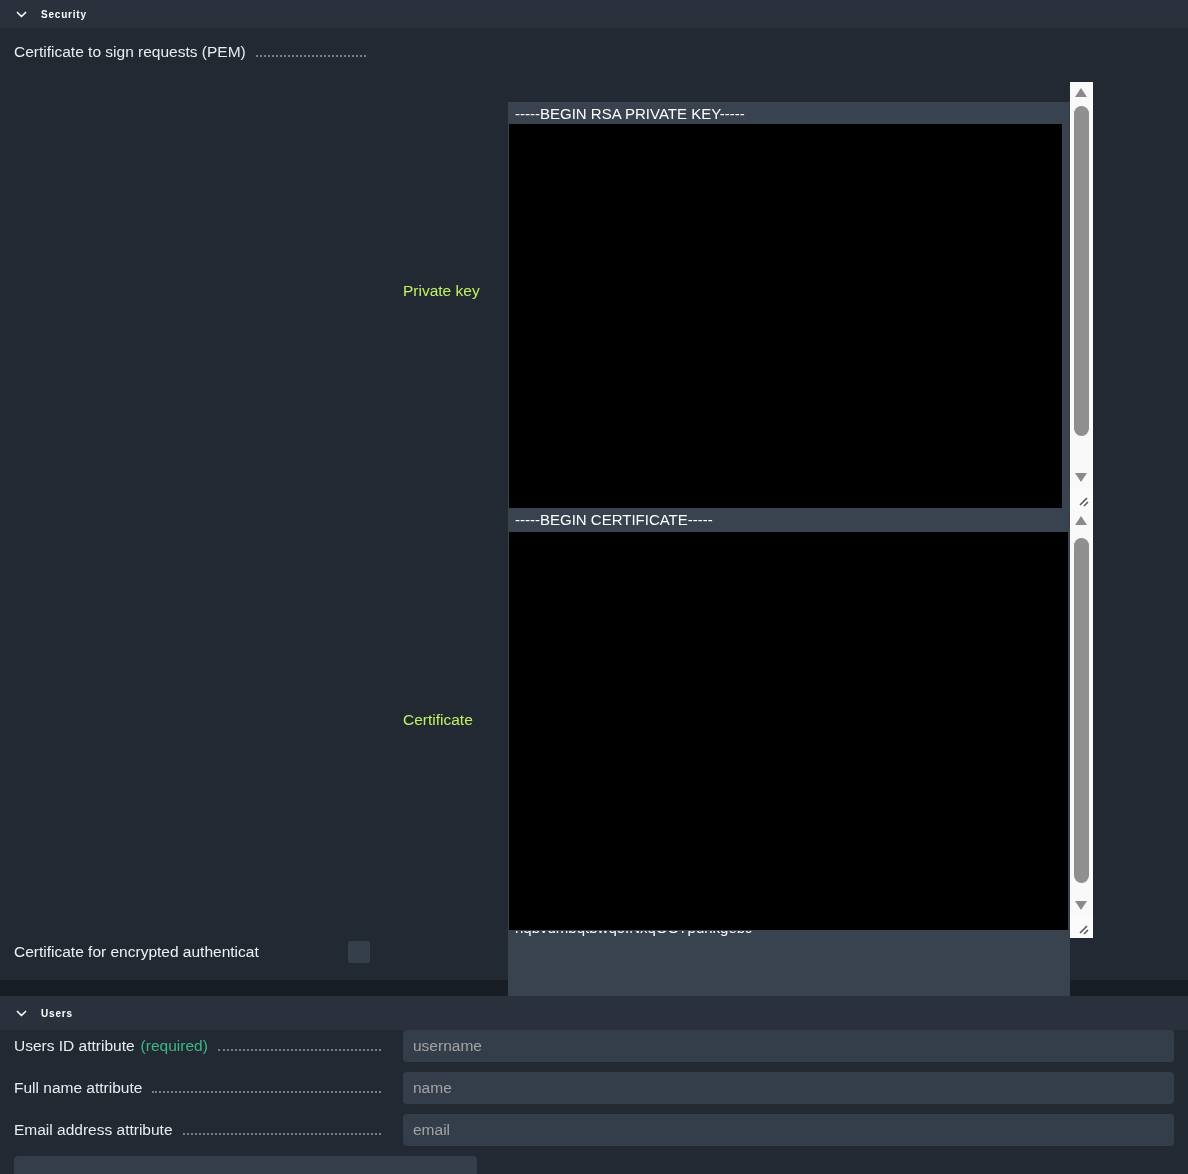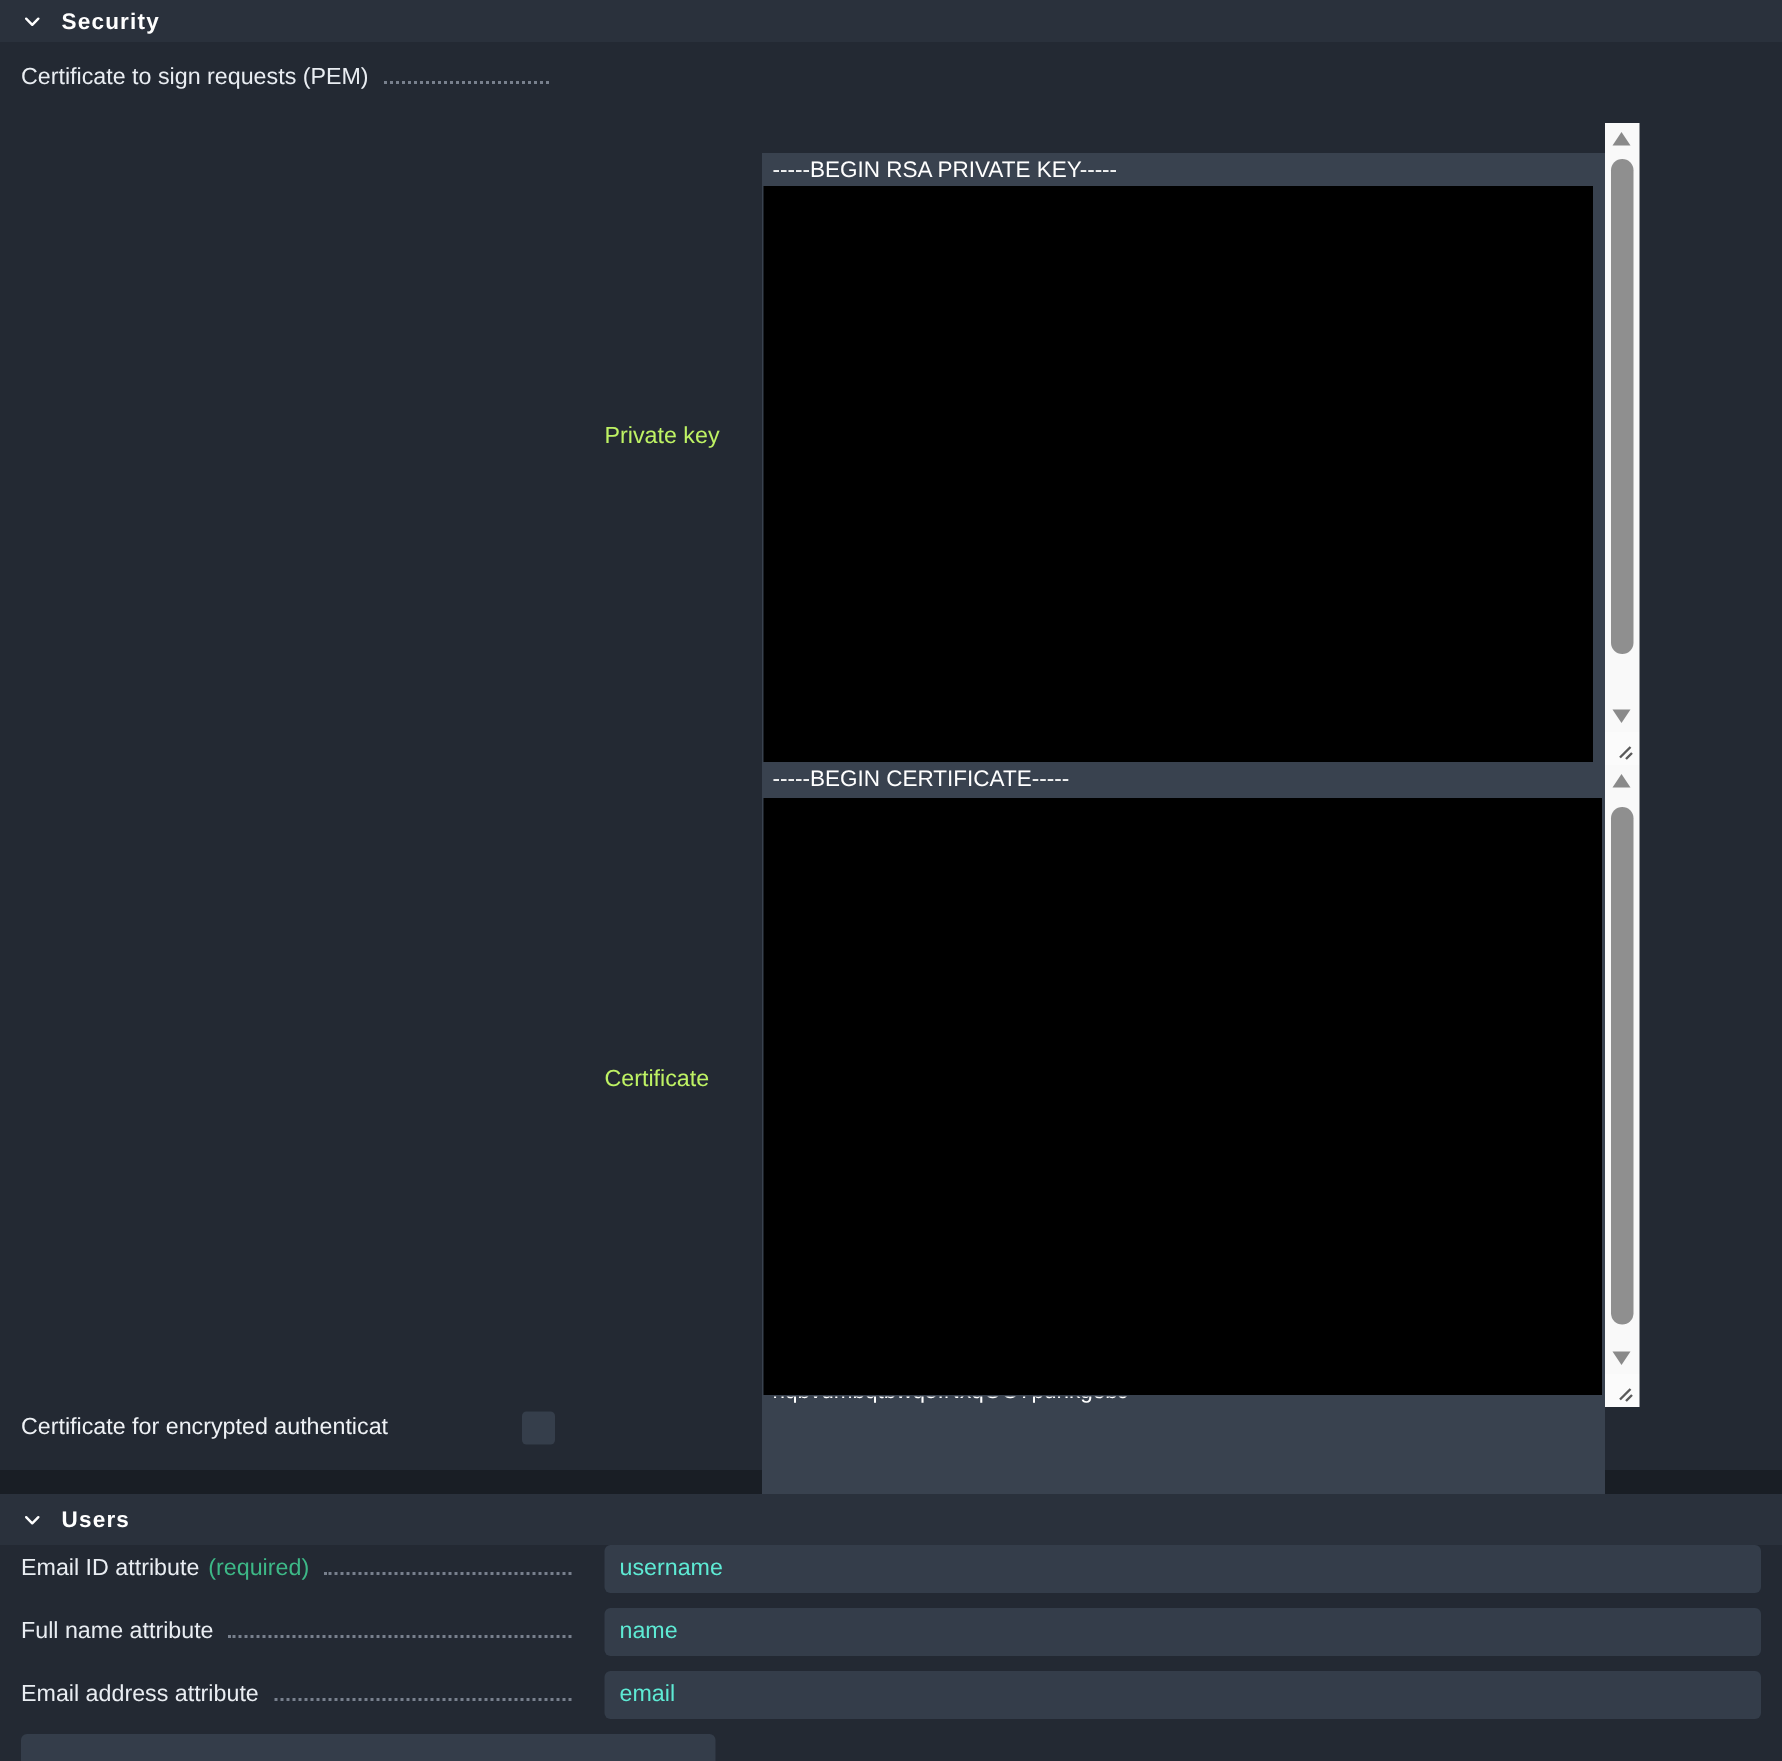--- a/index.html
+++ b/index.html
@@ -12,21 +12,21 @@
   }
 
   
   .section { position: absolute; left: 0; width: 1188px; background: #232933; }
   #sec-security { top: 0; height: 980px; }
   #sec-users { top: 996px; height: 178px; }
 
   .sec-header {
     display: flex; align-items: center; gap: 13px;
     background: #2a313c; padding-left: 15px;
-    font-weight: bold; font-size: 15px; letter-spacing: 0.8px; color: #ffffff;
+    font-weight: bold; font-size: 10px; letter-spacing: 0.8px; color: #ffffff;
     cursor: pointer;
   }
   #sec-security .sec-header { height: 28px; }
   #sec-users .sec-header { height: 34px; }
   .chev svg { display: block; }
 
   
   .label-row { display: flex; align-items: baseline; font-size: 15.5px; color: #e9edf2; }
   .leader { flex: 1; border-bottom: 2px dotted #78808d; margin: 0 8px 3px 10px; min-width: 20px; }
   .required { color: #3db887; margin-left: 6px; }
@@ -89,21 +89,21 @@
     position: absolute; left: 348px; top: 941px; width: 22px; height: 22px;
     background: #353e4b; border-radius: 3px; cursor: pointer;
   }
 
   
   .urow { display: flex; align-items: center; height: 32px; margin: 0 14px 10px 14px; }
   .urow:first-of-type { margin-top: 15px; }
   .ulabel { width: 375px; margin-right: 14px; }
   .uinput {
     flex: 1; height: 32px; background: #343d4a; border: none; border-radius: 4px;
-    color: #5eead4; font-size: 15.5px; font-family: "Liberation Sans", sans-serif;
+    color: #a3a3a3; font-size: 15.5px; font-family: "Liberation Sans", sans-serif;
     padding: 0 10px; outline: none;
   }
   #partial-input {
     margin: 0 14px; width: 463px; height: 20px;
     background: #343d4a; border-radius: 4px 4px 0 0;
   }
 </style>
 </head>
 <body>
 
@@ -176,21 +176,21 @@
     <span class="chev">
       <svg width="13" height="13" viewBox="0 0 16 16">
           <path d="M3 5.5l5 5 5-5" stroke="#ffffff" stroke-width="2" fill="none" stroke-linecap="round" stroke-linejoin="round"></path>
         </svg>
     </span>
     <span>Users</span>
   </div>
 
   <div class="urow">
     <div class="label-row ulabel">
-      <span>Email ID attribute</span>
+      <span>Users ID attribute</span>
       <span class="required">(required)</span>
       <span class="leader"></span>
     </div>
     <input class="uinput" type="text" value="username" style="">
   </div>
 
   <div class="urow">
     <div class="label-row ulabel">
       <span>Full name attribute</span>
       <span class="leader"></span>

